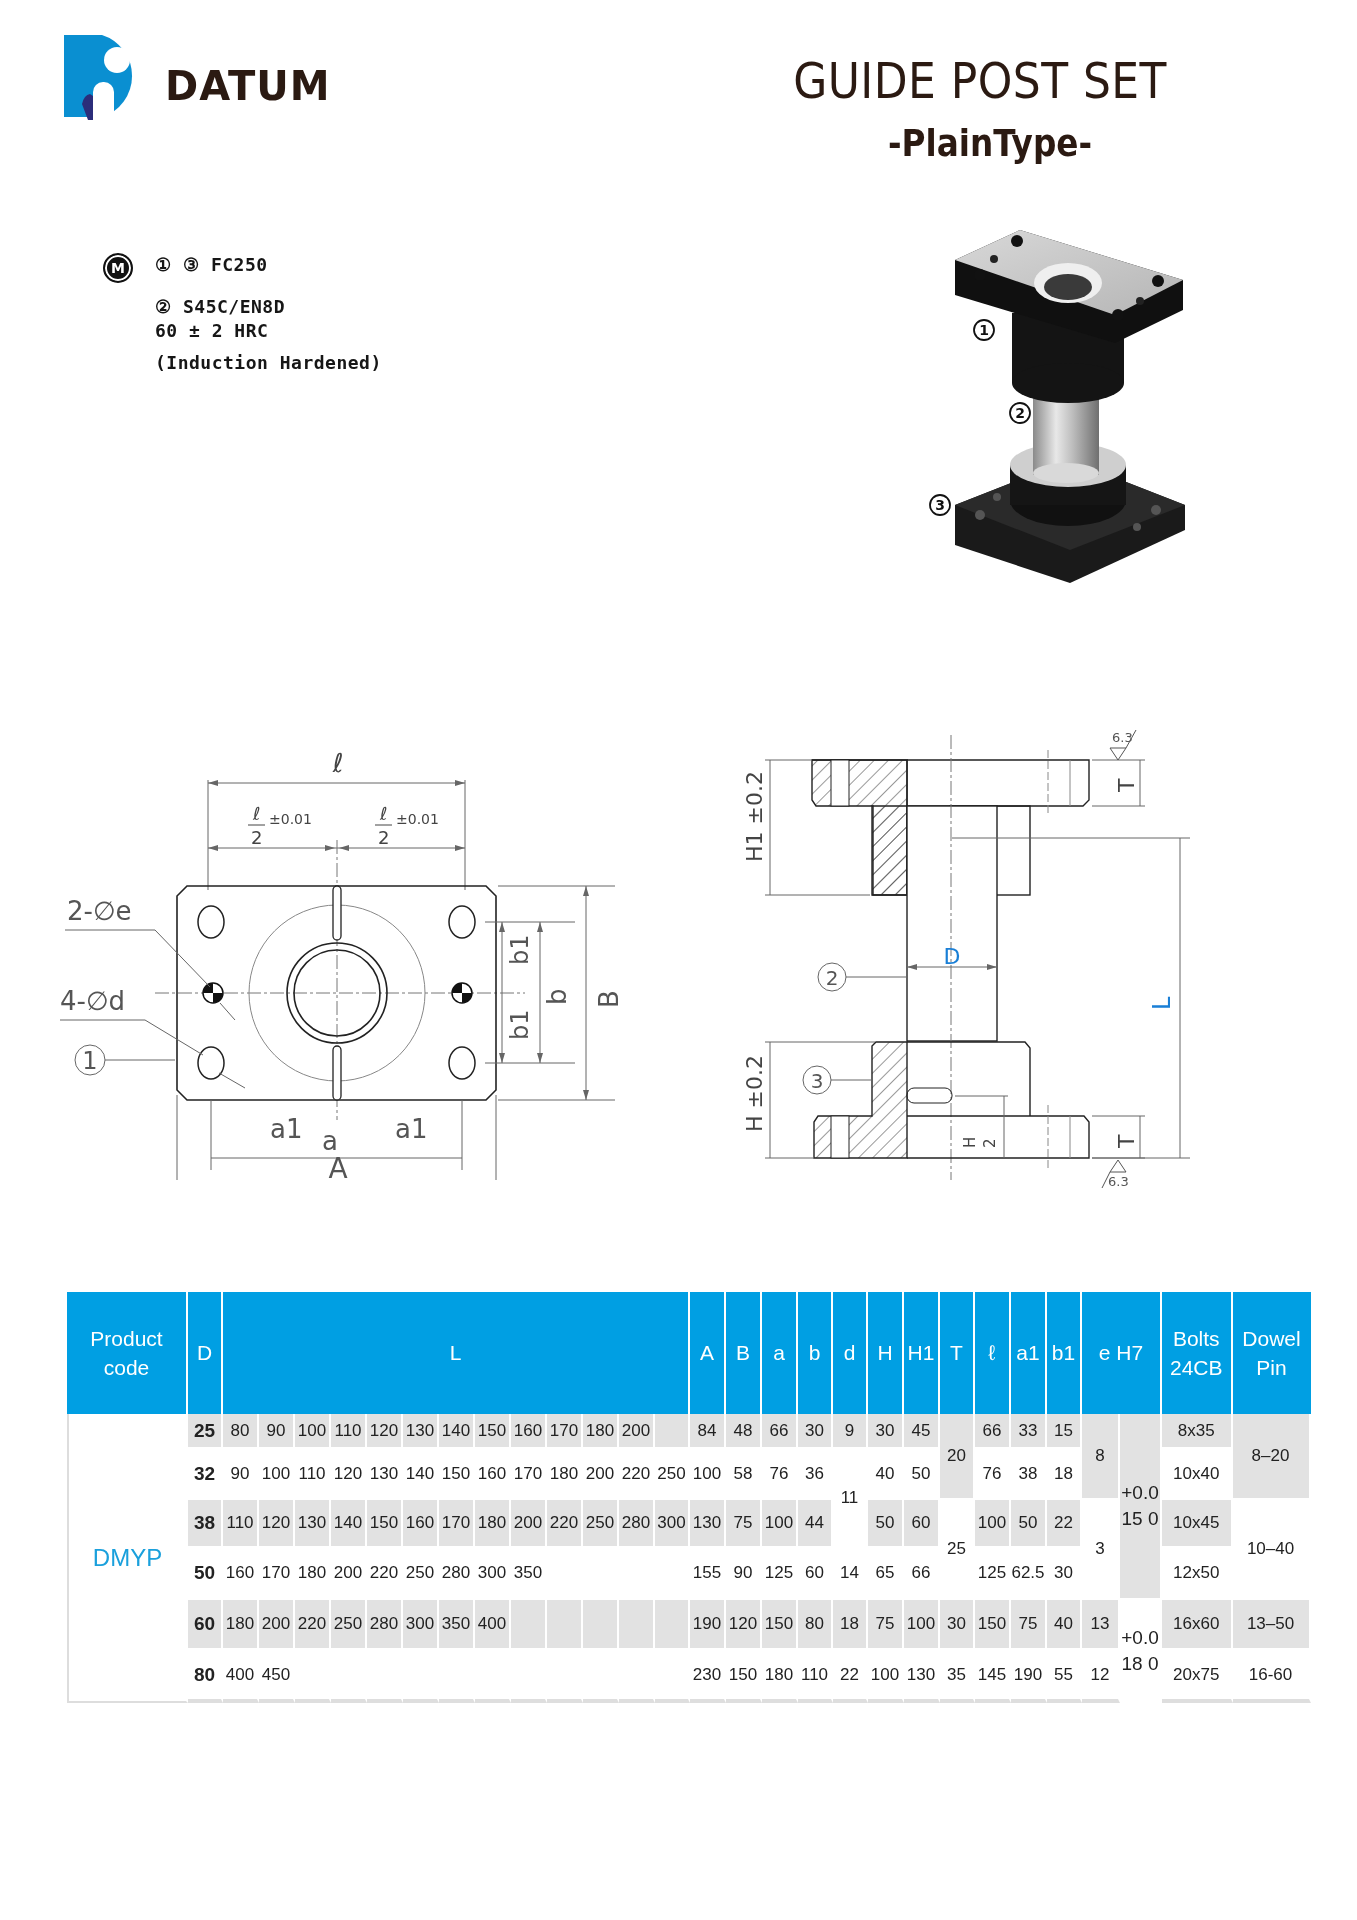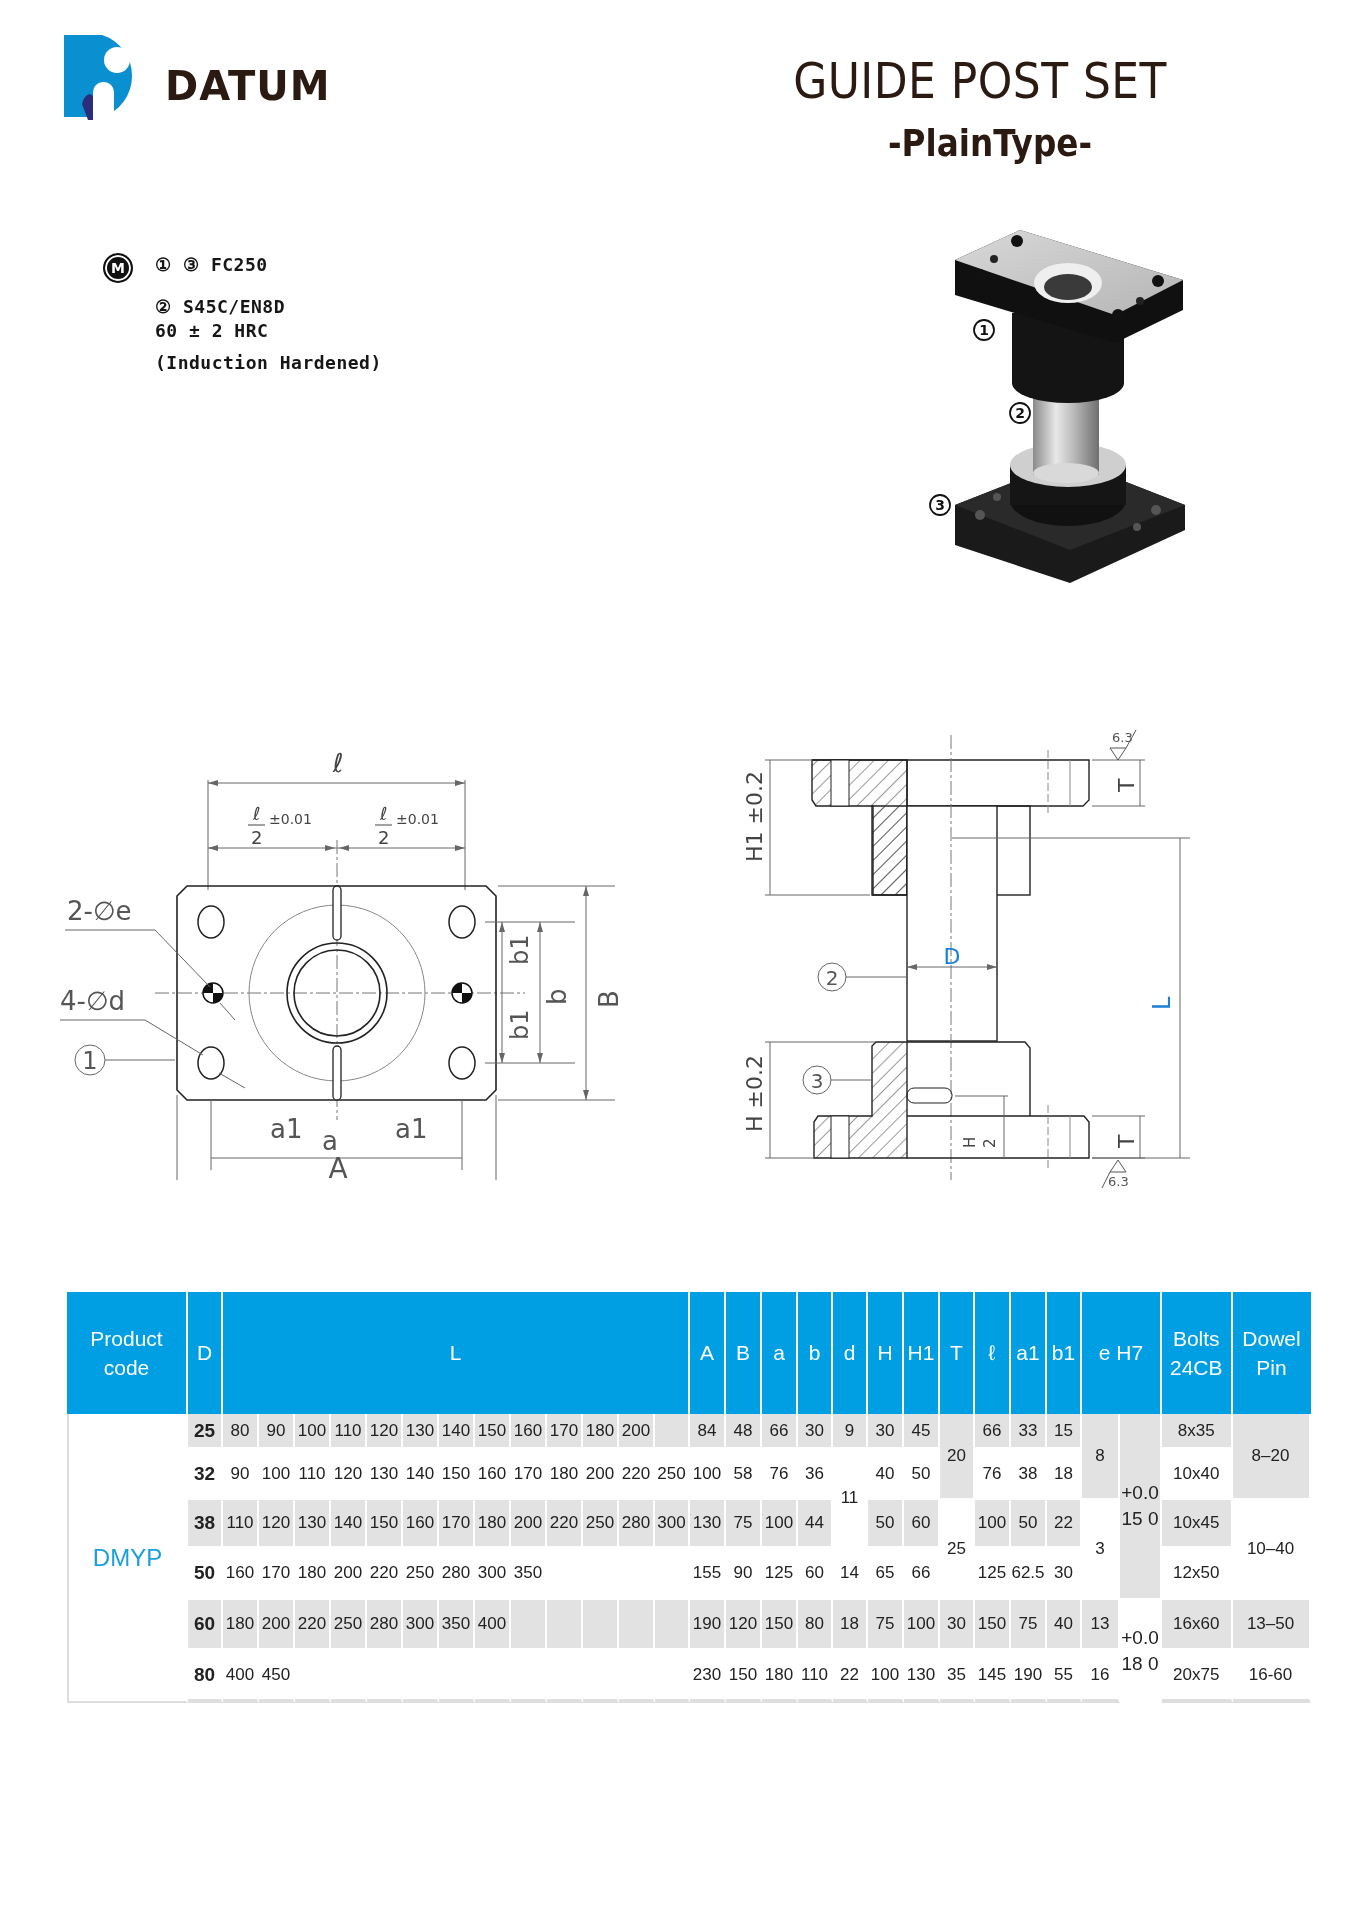--- a/index.html
+++ b/index.html
@@ -475,18 +475,18 @@
         <td class="">150</td>
         <td class="">180</td>
         <td class="">110</td>
         <td class="">22</td>
         <td class="">100</td>
         <td class="">130</td>
         <td class="">35</td>
         <td class="">145</td>
         <td class="">190</td>
         <td class="">55</td>
-        <td class="">16</td>
+        <td class="">12</td>
         <td class="">20x75</td>
         <td class="">16-60</td>
       </tr>
     </tbody>
 </table>
 
 </body></html>

